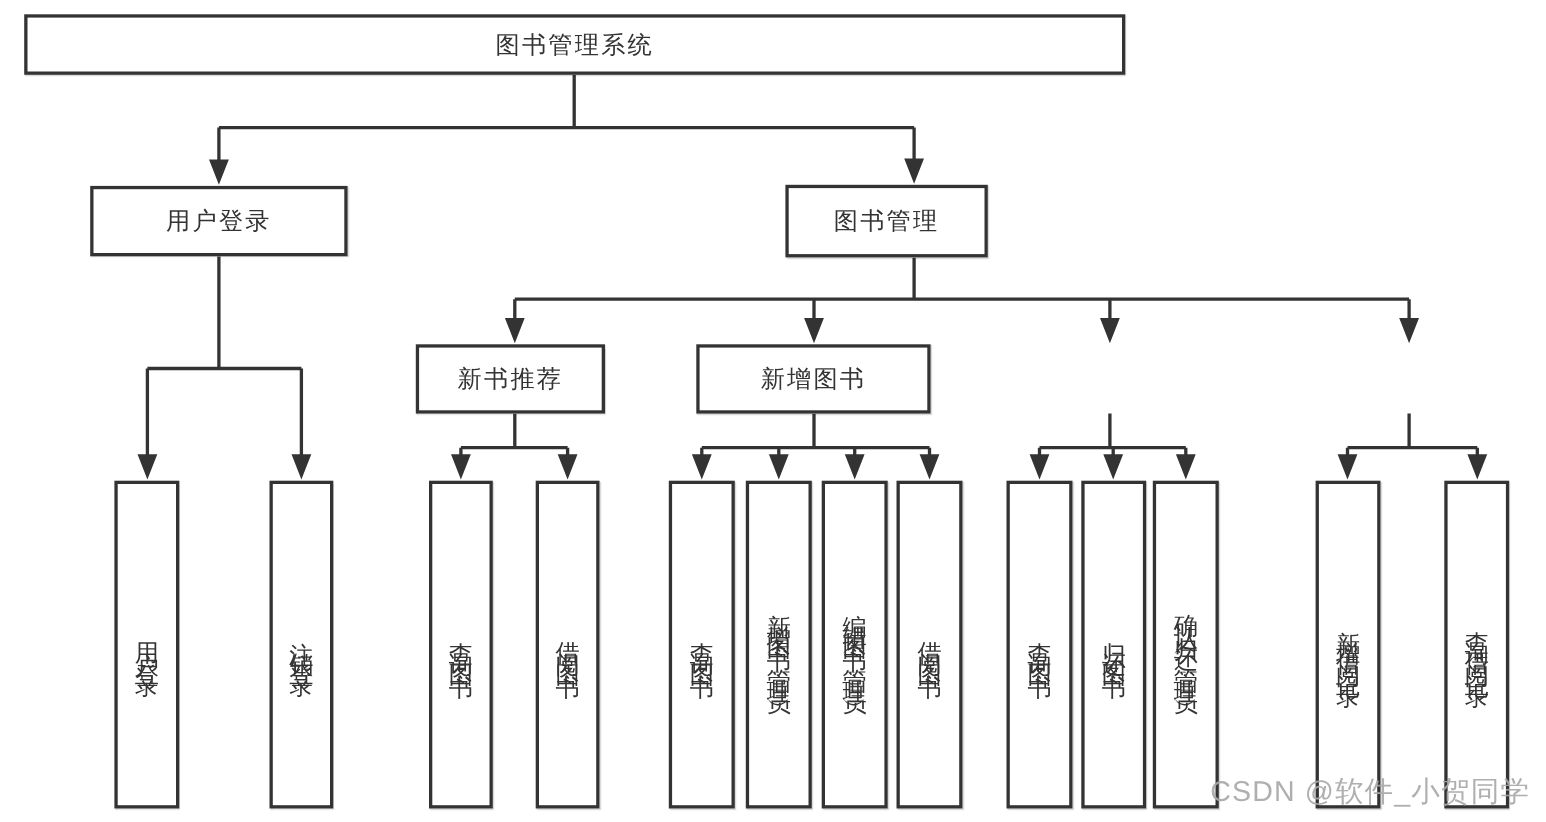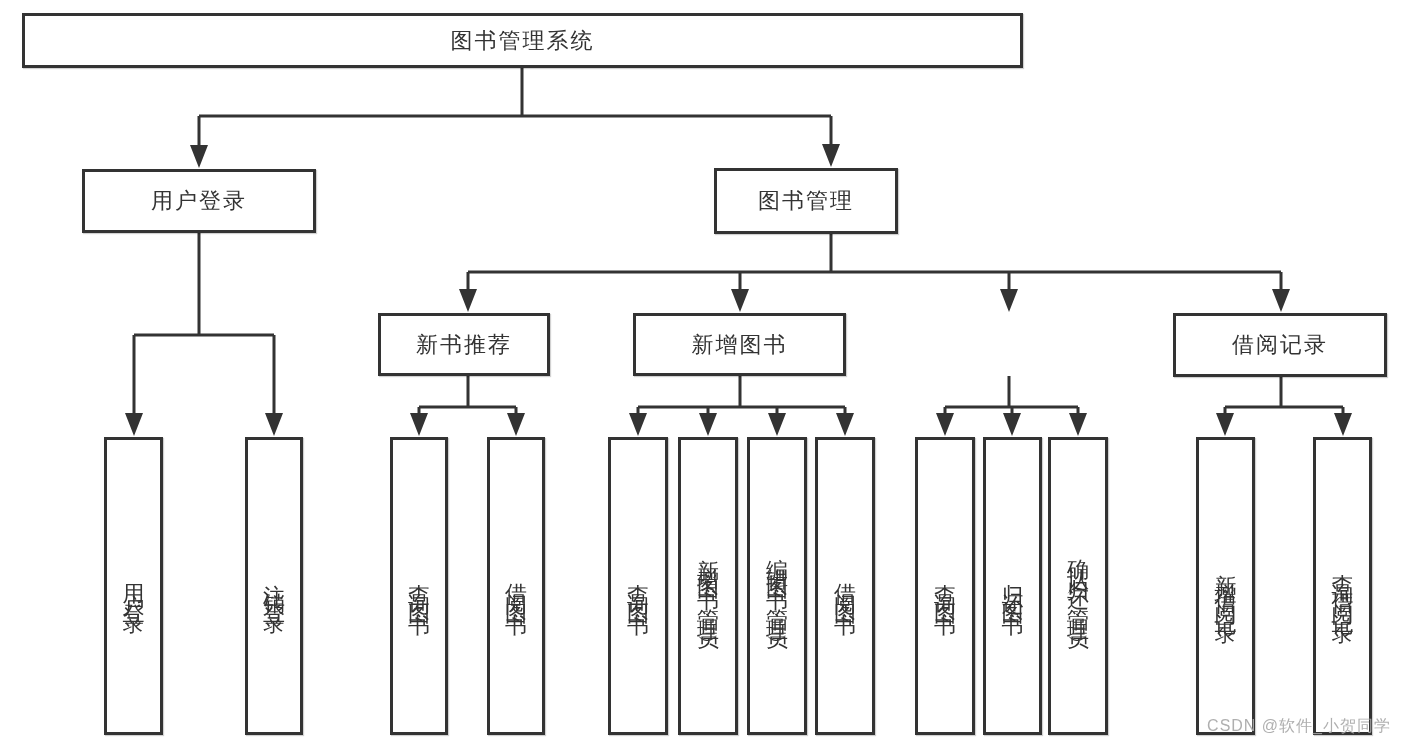--- a/index.html
+++ b/index.html
@@ -39,21 +39,21 @@
     text-orientation: mixed;
     font-size: 22px;
     letter-spacing: 10px;
     color: #333333;
     line-height: 1;
   }
   .watermark {
     position: absolute;
     right: 14px;
     bottom: 10px;
-    font-size: 16px;
+    font-size: 26px;
     color: rgba(168,168,168,0.92);
     letter-spacing: 1px;
     z-index: 20;
     white-space: nowrap;
   }
 </style>
 </head>
 <body>
 
 <div class="canvas">
@@ -89,23 +89,20 @@
   </div>
   <div class="box" style="left:714px; top:168px; width:184px; height:66px">
     <span class="hlabel">图书管理</span>
   </div>
 
   <div class="box" style="left:378px; top:313px; width:172px; height:63px">
     <span class="hlabel">新书推荐</span>
   </div>
   <div class="box" style="left:633px; top:313px; width:213px; height:63px">
     <span class="hlabel">新增图书</span>
-  </div>
-  <div class="box" style="left:1173px; top:313px; width:214px; height:64px">
-    <span class="hlabel">借阅记录</span>
   </div>
 
   <div class="box leaf" style="left:104px; width:59px">
     <span class="vtext">用户登录</span>
   </div>
   <div class="box leaf" style="left:245px; width:58px">
     <span class="vtext">注销登录</span>
   </div>
 
   <div class="box leaf" style="left:390px; width:58px">

